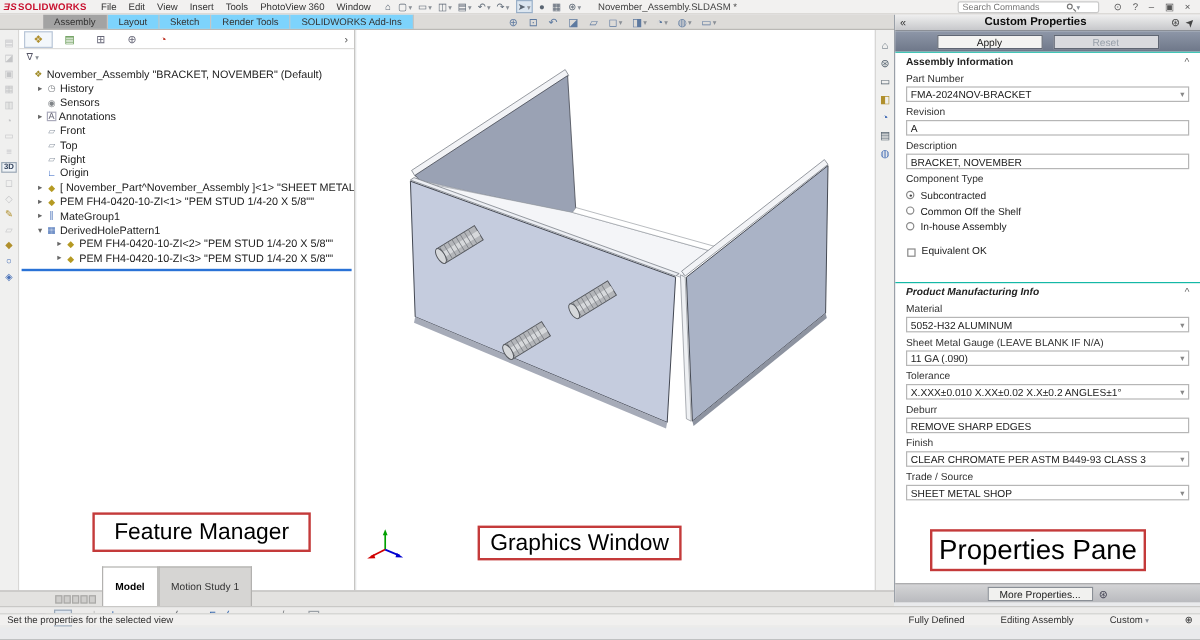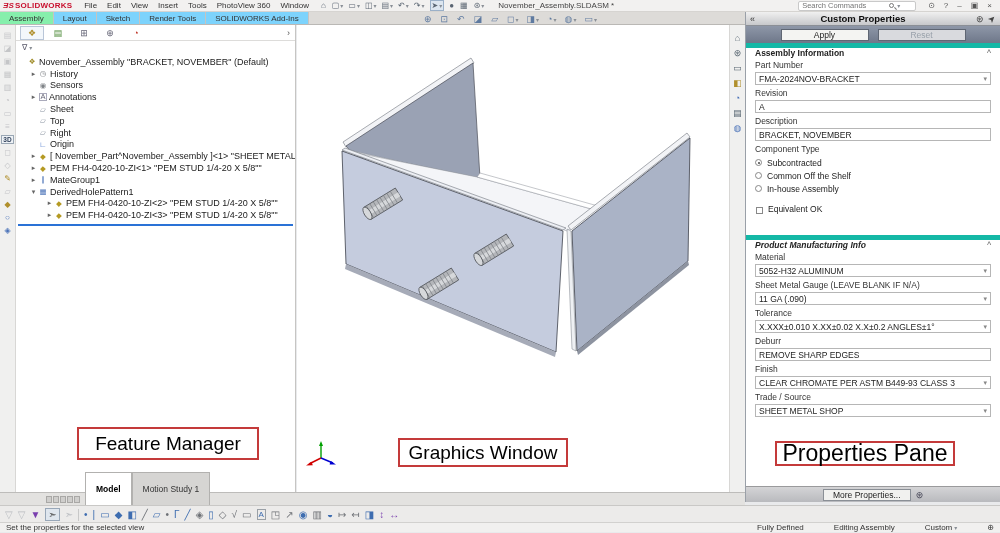--- a/index.html
+++ b/index.html
@@ -23,21 +23,21 @@
   .search input { border:none; outline:none; width:84px; font-size:7.5px; color:#666; background:transparent; }
   .mag { position:relative; width:5px; height:5px; border:1px solid #777; border-radius:50%; flex:none; }
   .mag::after { content:""; position:absolute; left:3.5px; top:3.5px; width:3px; height:1px; background:#777; transform:rotate(45deg); }
   .winctl { display:flex; gap:9px; margin:0 8px 0 12px; color:#555; }
 
   
   .cmdrow { position:absolute; left:0; top:12px; width:745px; height:13px; background:#dddbd8;
             border-bottom:1px solid #bab8b5; display:flex; font-size:8px; z-index:2; }
   .cmdtab { padding:0 9px; display:flex; align-items:center; border-right:1px solid #c6c4c1;
             color:#333; background:#7dd3fc; white-space:nowrap; }
-  .cmdtab.active { background:#86efac; }
+  .cmdtab.active { background:#a3a3a3;margin-left:36px; }
   .headsup { position:absolute; left:424px; top:13px; height:12px; display:flex; gap:8px; align-items:center;
              color:#5e7aa0; font-size:9px; z-index:3; }
   .headsup .it { display:flex; align-items:center; gap:1px; }
 
   
   .leftbar { position:absolute; left:0; top:25px; width:16px; height:467px; background:#f0f0ef;
              border-right:1px solid #d8d7d5; display:flex; flex-direction:column; align-items:center;
              gap:4px; padding-top:6px; color:#c4c5c7; font-size:8px; }
   .leftbar .hl { color:#33435c; font-weight:bold; font-size:6.5px; border:1px solid #9aa7b4; padding:0 1px; background:#eef2f6; }
   .c1 { color:#b08f2c !important; } .c2 { color:#4a72b8 !important; }
@@ -81,21 +81,21 @@
   .props-header .hico { margin-left:5px; color:#444; }
   .pin { display:inline-block; transform:rotate(-45deg); }
   .applyrow { height:17px; flex:none; background:linear-gradient(#8e97a8,#6e7789); display:flex;
               align-items:center; justify-content:center; gap:9px; }
   .btn { width:88px; height:12px; font-size:8.5px; display:flex; align-items:center; justify-content:center;
          border:1px solid #5f6673; }
   .btn.apply { background:#f4f4f2; color:#222; }
   .btn.reset { background:#d9dade; color:#98a0aa; }
   .props-body { flex:1; padding:0 9px; overflow:hidden; position:relative; }
   .sect { display:flex; align-items:center; font-weight:bold; font-size:8.5px; color:#222;
-          height:14px; margin:0 -9px; padding:0 9px; border-top:5px solid #14b8a6;justify-content:flex-end; }
+          height:14px; margin:0 -9px; padding:0 9px; border-top:1px solid #14b8a6;justify-content:flex-end; }
   .sect .col { margin-left:auto; color:#666; font-weight:normal; }
   .sect2 { margin-top:21px;font-style:italic; }
   .plabel { font-size:8.5px; color:#333; margin:3px 0 2px; }
   .pval { height:13px; border:1px solid #b6b6b6; display:flex; align-items:center; padding:0 3px;
           font-size:8.5px; color:#222; background:#fff; margin-bottom:3px; }
   .pval .dd { margin-left:auto; color:#888; font-size:7px; }
   .radio { display:flex; align-items:center; gap:5px; height:13px; font-size:8.5px; color:#222; }
   .radio .dot { width:7px; height:7px; border:1px solid #888; border-radius:50%; position:relative; flex:none; }
   .radio.on .dot::after { content:""; position:absolute; inset:1.5px; background:#444; border-radius:50%; }
   .checkrow { display:flex; align-items:flex-end; gap:5px; height:12px; font-size:8.5px; margin:7px 1px 6px; }
@@ -114,32 +114,32 @@
   .dtab { padding:16px 10px; height:12px; display:flex; align-items:center; background:#d6d5d3;
           border:1px solid #b2b1af; border-bottom:none; color:#333; white-space:nowrap; }
   .dtab.active { background:#fff; font-weight:bold; color:#000; }
   .bottombar { position:absolute; left:0; top:505px; width:1000px; height:18px; background:#ecebea;
                border-top:1px solid #c9c8c6; display:flex; align-items:center; gap:5px; padding-left:5px;
                font-size:10px; z-index:1; }
   .bottombar .dim { color:#b9bcc0; } .bottombar .gry { color:#6e7176; } .bottombar .blu { color:#3e6db0; }
   .bottombar .pur { color:#7a3fae; } .bottombar .sep { width:1px; height:12px; background:#c8c8c8; }
   .bottombar .pressedbox { border:1px solid #98a7b8; background:#dfe6ee; padding:0 2px; color:#444; }
   .bottombar .boxed { border:1px solid #9aa0a6; padding:0 1px; font-size:8px; color:#3e6db0; }
-  .statusbar { position:absolute; left:0; top:522px; width:1000px; height:10px; background:#f1f0ef;
+  .statusbar { position:absolute; left:0; top:511px; width:1000px; height:10px; background:#f1f0ef;
                border-top:1px solid #d2d1cf; display:flex; align-items:center; font-size:8px; color:#333;
                padding:0 6px; z-index:3; }
   .status-right { margin-left:auto; display:flex; gap:30px; align-items:center; }
   .status-right .it { display:flex; gap:2px; align-items:center; }
 
   
   .redbox { position:absolute; border:2px solid #c43a3a; background:#fff; display:flex; align-items:center;
             justify-content:center; color:#000; z-index:8; white-space:nowrap; }
   #fmbox { left:77px; top:427px; width:182px; height:33px; font-size:19px; }
   #gwbox { left:398px; top:438px; width:170px; height:29px; font-size:19px; }
-  #ppbox { left:775px; top:441px; width:180px; height:25px; font-size:23px; }
+  #ppbox { left:775px; top:441px; width:180px; height:35px; font-size:23px; }
 </style>
 </head>
 <body>
 
 <div class="app">
 
   <div class="titlebar">
     <span class="logo"><span class="mark">ƎS</span><span>SOLIDWORKS</span></span>
     <div class="menus">
 
@@ -325,21 +325,21 @@
 
         <div class="trow d1">
           <span class="arrow">▸</span>
           <span class="tico ic-annotations">A</span>
           <span>Annotations</span>
         </div>
 
         <div class="trow d1">
           <span class="arrow"></span>
           <span class="tico ic-plane">▱</span>
-          <span>Sheet</span>
+          <span>Front</span>
         </div>
 
         <div class="trow d1">
           <span class="arrow"></span>
           <span class="tico ic-plane">▱</span>
           <span>Top</span>
         </div>
 
         <div class="trow d1">
           <span class="arrow"></span>

